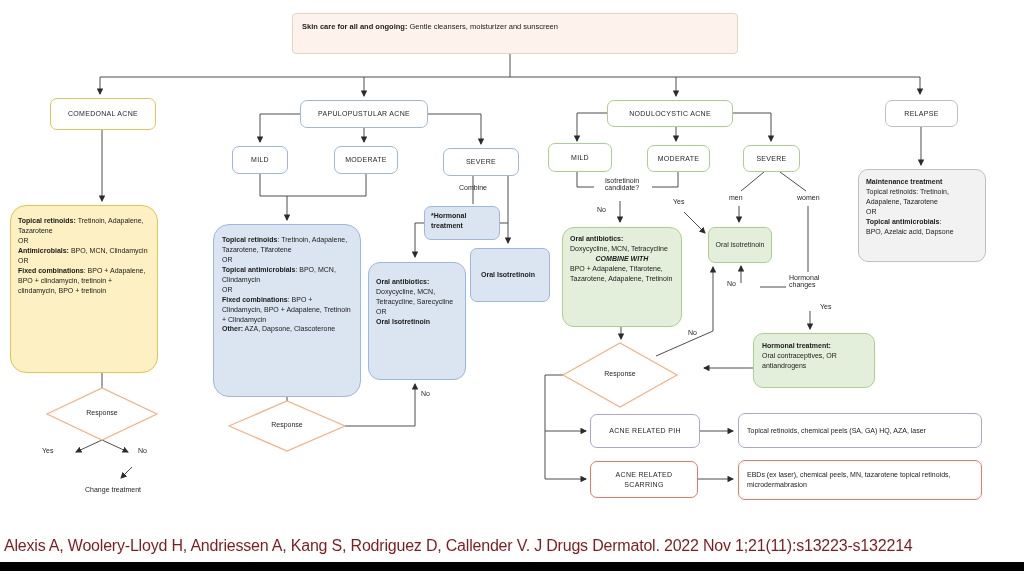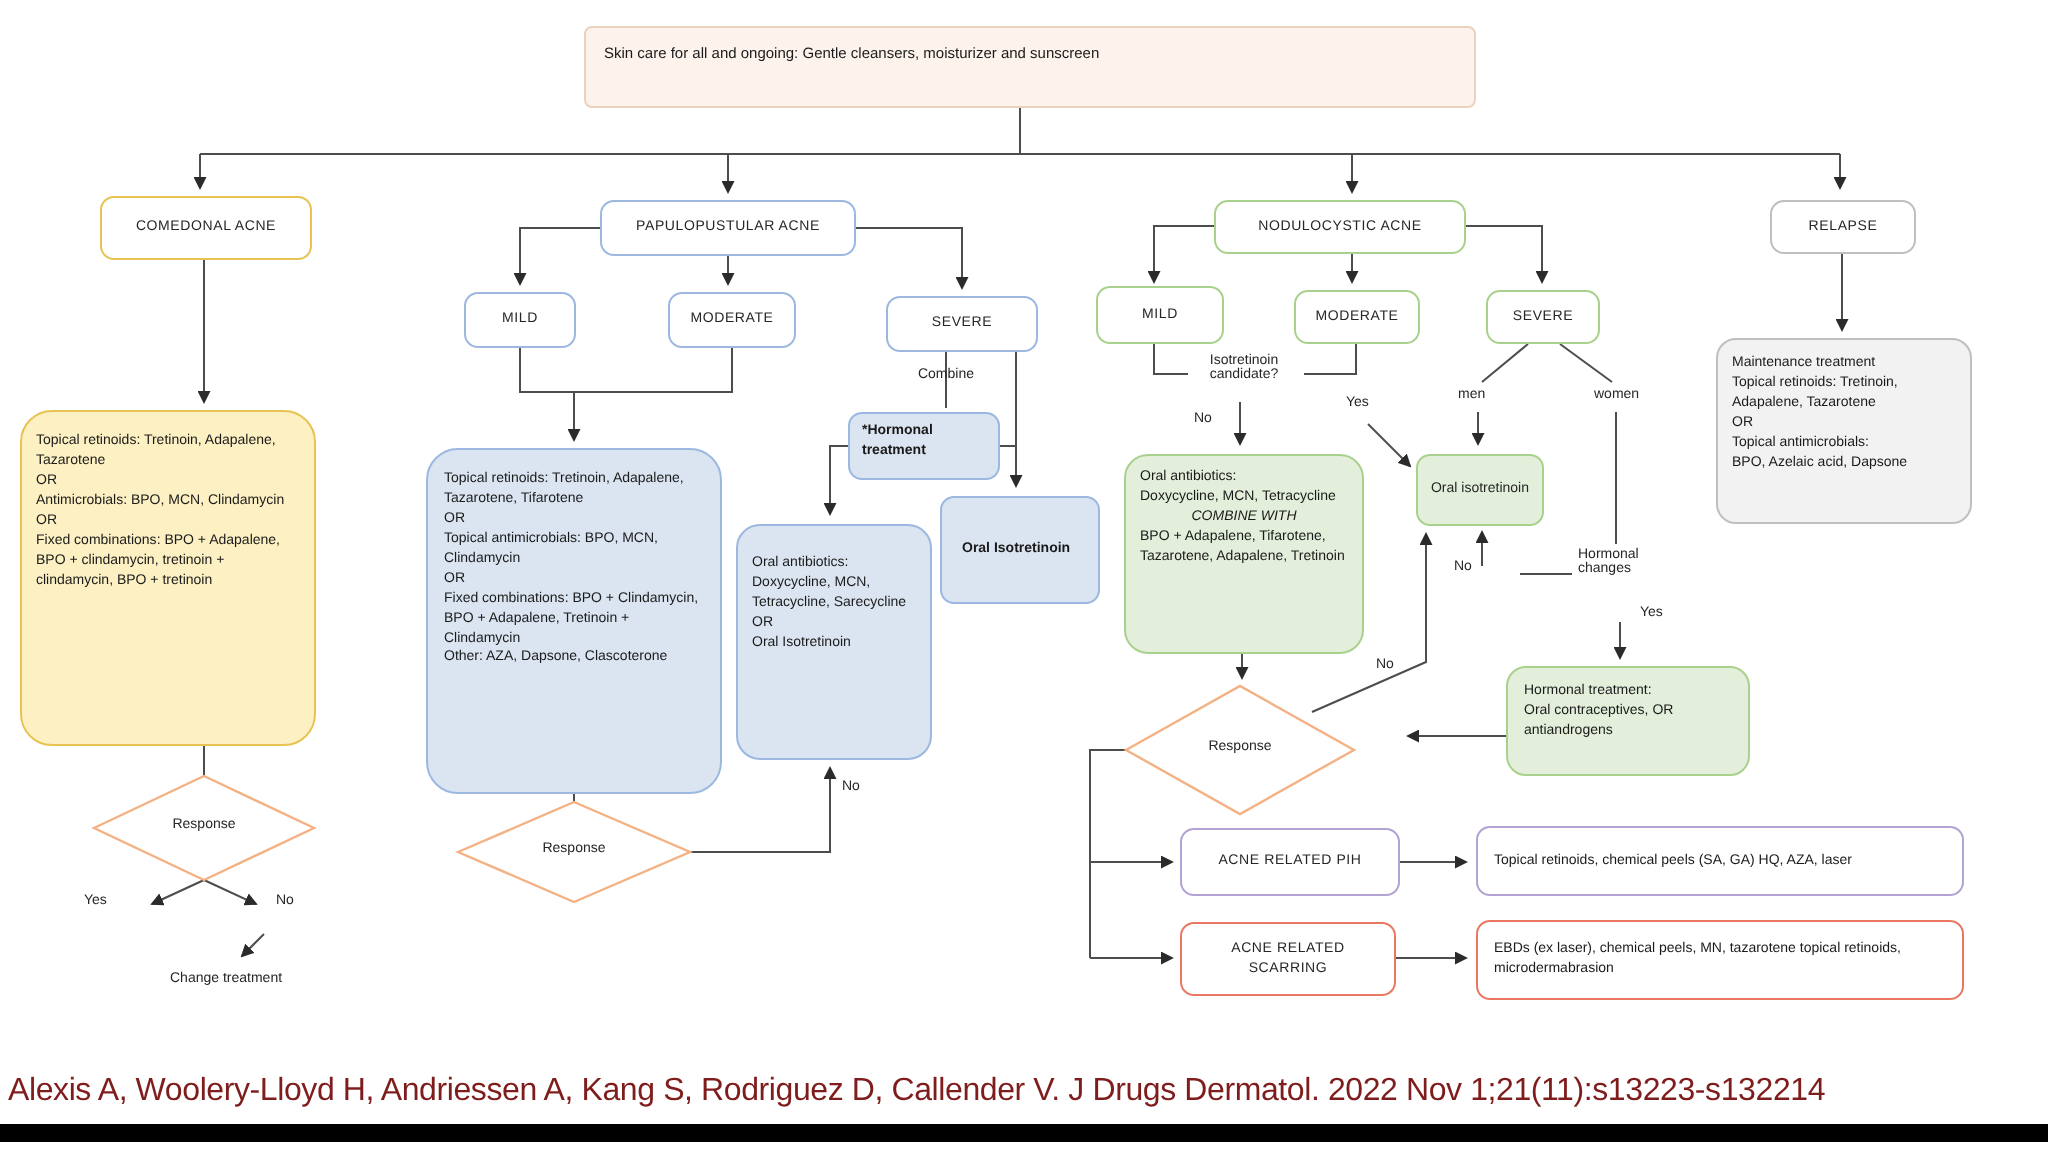--- a/index.html
+++ b/index.html
@@ -23,21 +23,21 @@
   .rb{border-color:#e97862;}
   .note{background:#fdf2ec;border-color:#ead2bd;border-radius:4px;padding:5px 9px;
         font-size:7.5px;line-height:15px;}
   .lbl{position:absolute;font-size:7px;color:#262626;white-space:nowrap;}
   .lblc{text-align:center;white-space:normal;}
   .resp{position:absolute;font-size:7px;text-align:center;width:80px;color:#262626;}
   .flexc{display:flex;align-items:center;}
   .citation{position:absolute;left:4px;top:537px;font-size:16px;color:#7f1d1d;
             white-space:nowrap;letter-spacing:-0.2px;}
   .bar{position:absolute;left:0;top:562px;width:1024px;height:9px;background:#000;}
-  b{font-weight:normal;}
+  b{font-weight:bold;}
 </style>
 </head>
 <body>
 
 <div class="stage">
 
   <svg class="wires" width="1024" height="575">
     <defs>
       <marker id="ah" viewBox="0 0 10 10" refX="8.5" refY="5" markerWidth="6.5" markerHeight="6.5" orient="auto-start-reverse">
         <path d="M0,0 L10,5 L0,10 z" fill="#2b2b2b"></path>

